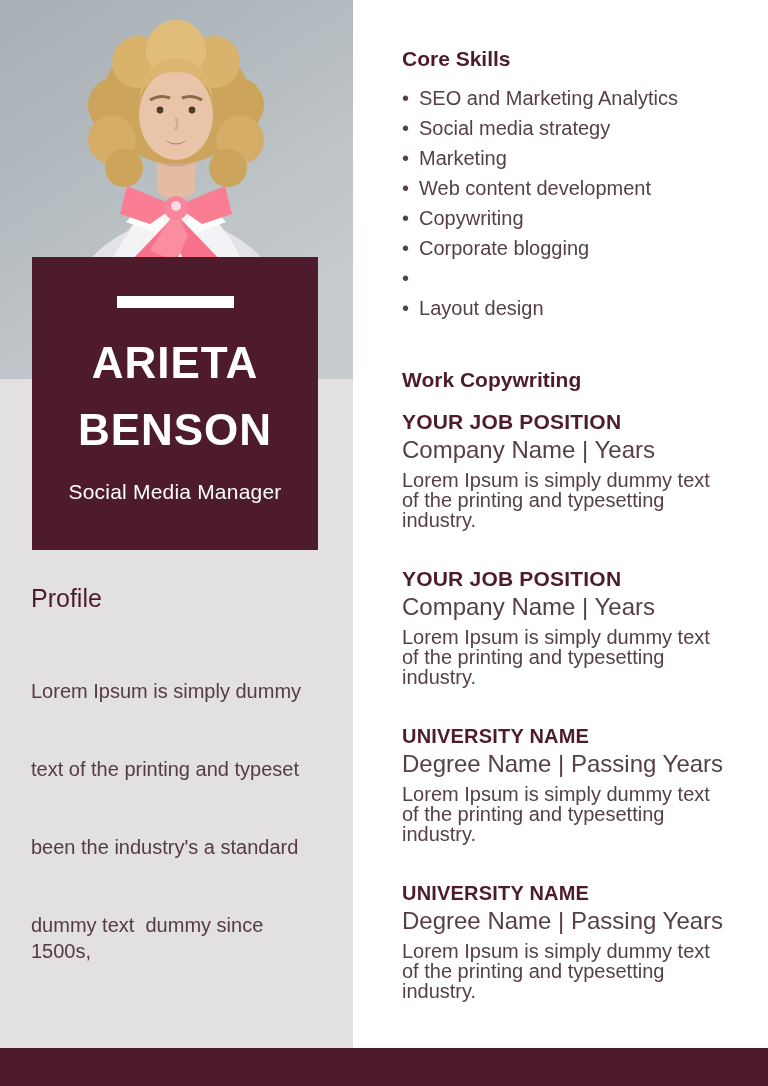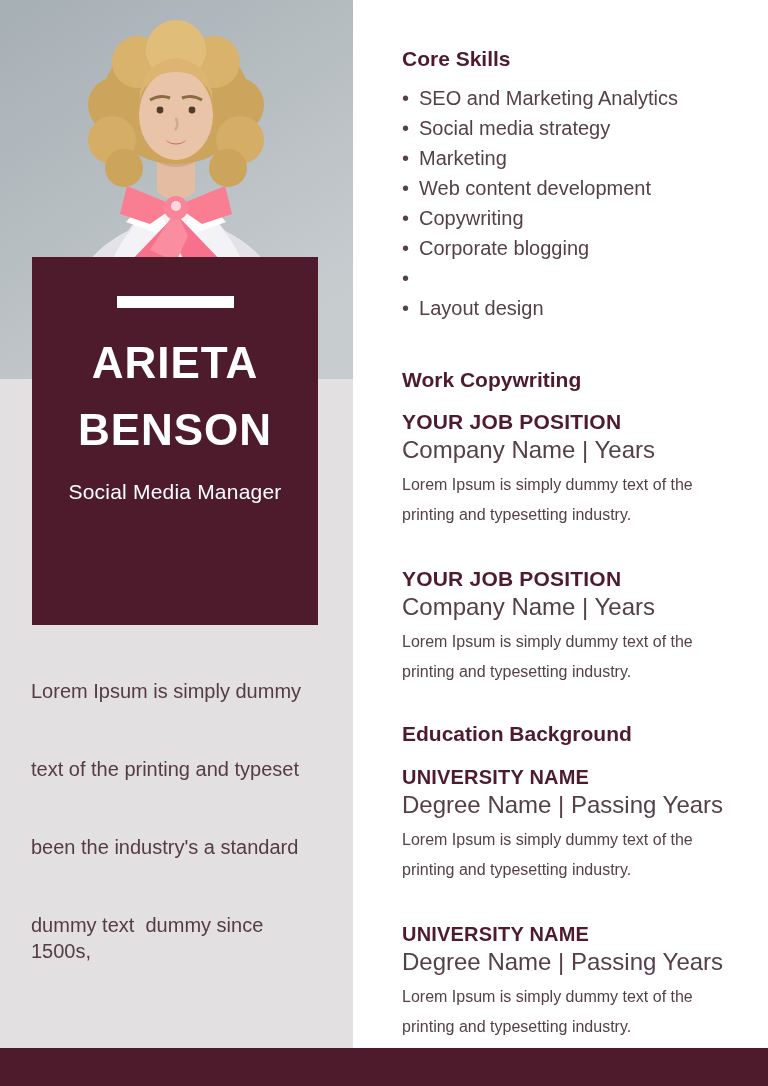--- a/index.html
+++ b/index.html
@@ -5,21 +5,21 @@
   * { margin:0; padding:0; box-sizing:border-box; }
   html,body { background:#ffffff; }
   .page {
     position:relative; width:768px; height:1086px; overflow:hidden;
     background:#ffffff; font-family:"Liberation Sans", sans-serif;
   }
   
   .left-col { position:absolute; left:0; top:0; width:353px; height:1086px; background:#e2e0e1; }
   .photo-wrap { position:absolute; left:0; top:0; width:353px; height:379px; overflow:hidden; }
   .name-card {
-    position:absolute; left:32px; top:257px; width:286px; height:368px;
+    position:absolute; left:32px; top:257px; width:286px; height:293px;
     background:#4d1b2c; color:#ffffff; text-align:center;
   }
   .accent-bar { width:117px; height:12px; background:#ffffff; margin:39px auto 0; }
   .first-name, .last-name { font-size:44px; font-weight:700; letter-spacing:1px; line-height:1; }
   .first-name { margin-top:33px; }
   .last-name  { margin-top:23px; }
   .job-title  { margin-top:28px; font-size:21px; font-weight:400; letter-spacing:.2px; }
   .left-body { position:absolute; left:31px; top:585px; width:300px; color:#543b45; }
   .side-heading { font-size:25px; font-weight:400; color:#4d1b2c; line-height:1.1; }
   .profile-lines { margin-top:13px; font-size:20px; line-height:26px; white-space:pre-wrap; }
@@ -28,21 +28,21 @@
   .r-heading { font-size:21px; font-weight:700; color:#4d1b2c; line-height:1.2; }
   .skills-list { list-style:none; margin-top:12px; }
   .skills-list li { font-size:20px; line-height:30px; display:flex; }
   .bullet { margin-right:10px; }
   .work-heading { margin-top:44px; }
   .edu-heading  { margin-top:34px; }
   .entry { margin-top:18px; }
   .entry + .entry { margin-top:37px; }
   .entry-title { font-size:21px; font-weight:700; color:#4d1b2c; letter-spacing:.2px; line-height:24px; }
   .entry-sub   { font-size:24px; line-height:24px; margin-top:4px; }
-  .entry-desc  { font-size:16px; line-height:30px; margin-top:8px; max-width:310px; }
+  .entry-desc  { font-size:20px; line-height:20px; margin-top:8px; max-width:310px; }
   .edu-block .entry-title { font-size:20px; }
   
   .footer-bar { position:absolute; left:0; bottom:0; width:768px; height:38px; background:#4d1b2c; }
 </style>
 </head>
 <body>
 
 <div class="page">
 
   <div class="left-col">
@@ -161,21 +161,20 @@
       <div class="entry-title">YOUR JOB POSITION</div>
       <div class="entry-sub">Company Name | Years</div>
       <div class="entry-desc">Lorem Ipsum is simply dummy text of the printing and typesetting industry.</div>
     </div>
     <div class="entry">
       <div class="entry-title">YOUR JOB POSITION</div>
       <div class="entry-sub">Company Name | Years</div>
       <div class="entry-desc">Lorem Ipsum is simply dummy text of the printing and typesetting industry.</div>
     </div>
 
-    <div class="r-heading edu-heading">Education Background</div>
     <div class="entry edu-block">
       <div class="entry-title">UNIVERSITY NAME</div>
       <div class="entry-sub">Degree Name | Passing Years</div>
       <div class="entry-desc">Lorem Ipsum is simply dummy text of the printing and typesetting industry.</div>
     </div>
     <div class="entry edu-block">
       <div class="entry-title">UNIVERSITY NAME</div>
       <div class="entry-sub">Degree Name | Passing Years</div>
       <div class="entry-desc">Lorem Ipsum is simply dummy text of the printing and typesetting industry.</div>
     </div>

